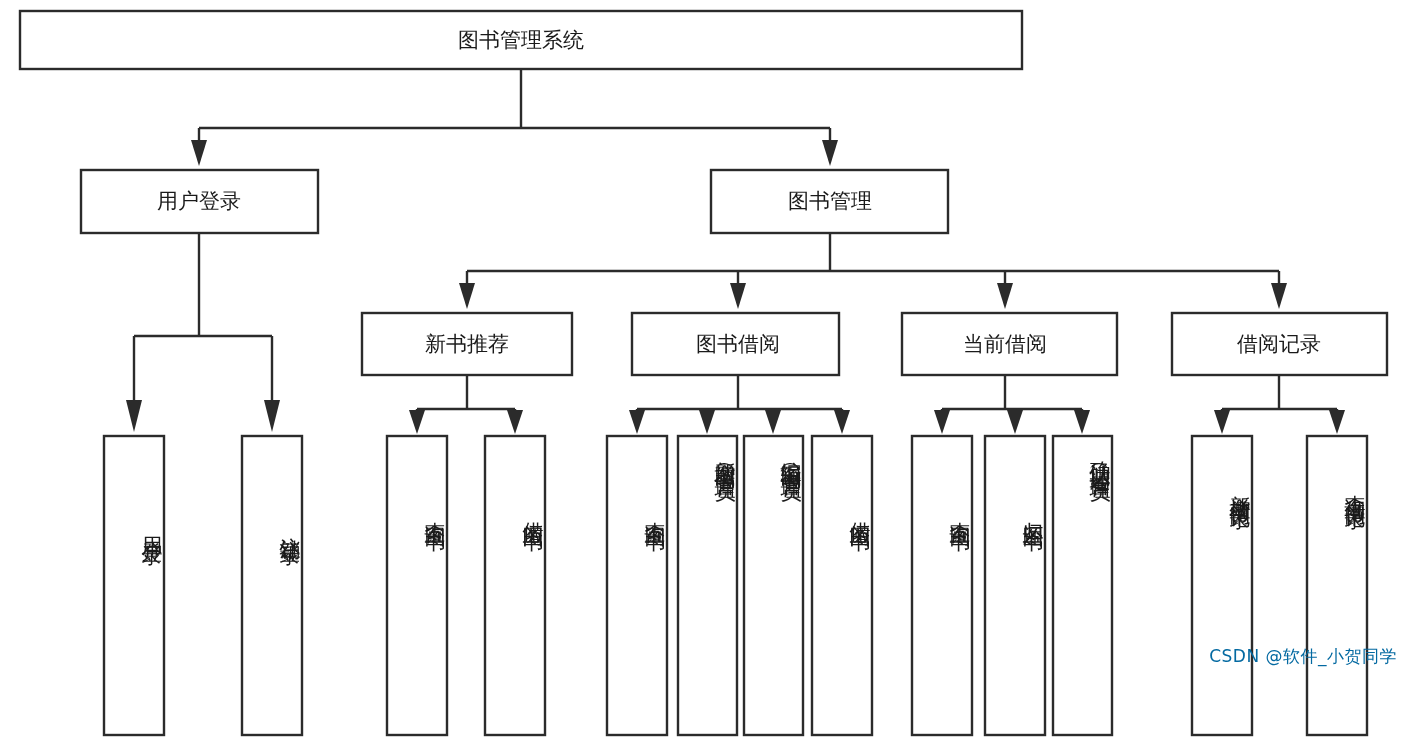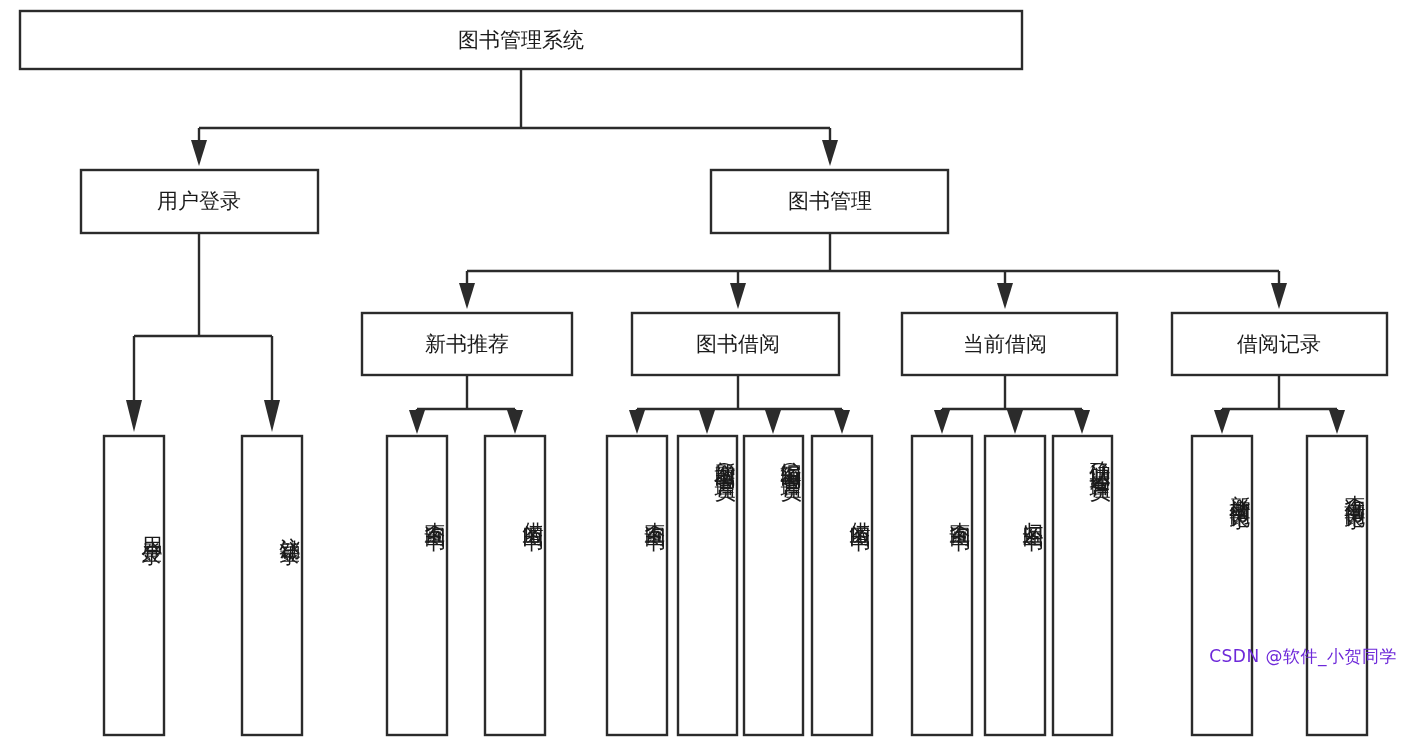--- a/index.html
+++ b/index.html
@@ -46,21 +46,21 @@
     fill: #1a1a1a;
     font-family: "DejaVu Sans", "Liberation Sans", sans-serif;
     font-size: 21px;
     text-anchor: middle;
     dominant-baseline: middle;
   }
   .watermark {
     position: absolute;
     right: 8px;
     bottom: 4px;
-    color: #6d28d9;
+    color: #0369a1;
     font-size: 17px;
     font-family: "DejaVu Sans", "Liberation Sans", sans-serif;
     white-space: nowrap;
     letter-spacing: 0.5px;
   }
   
   .vlabel {
     position: absolute;
     writing-mode: vertical-rl;
     text-orientation: upright;

